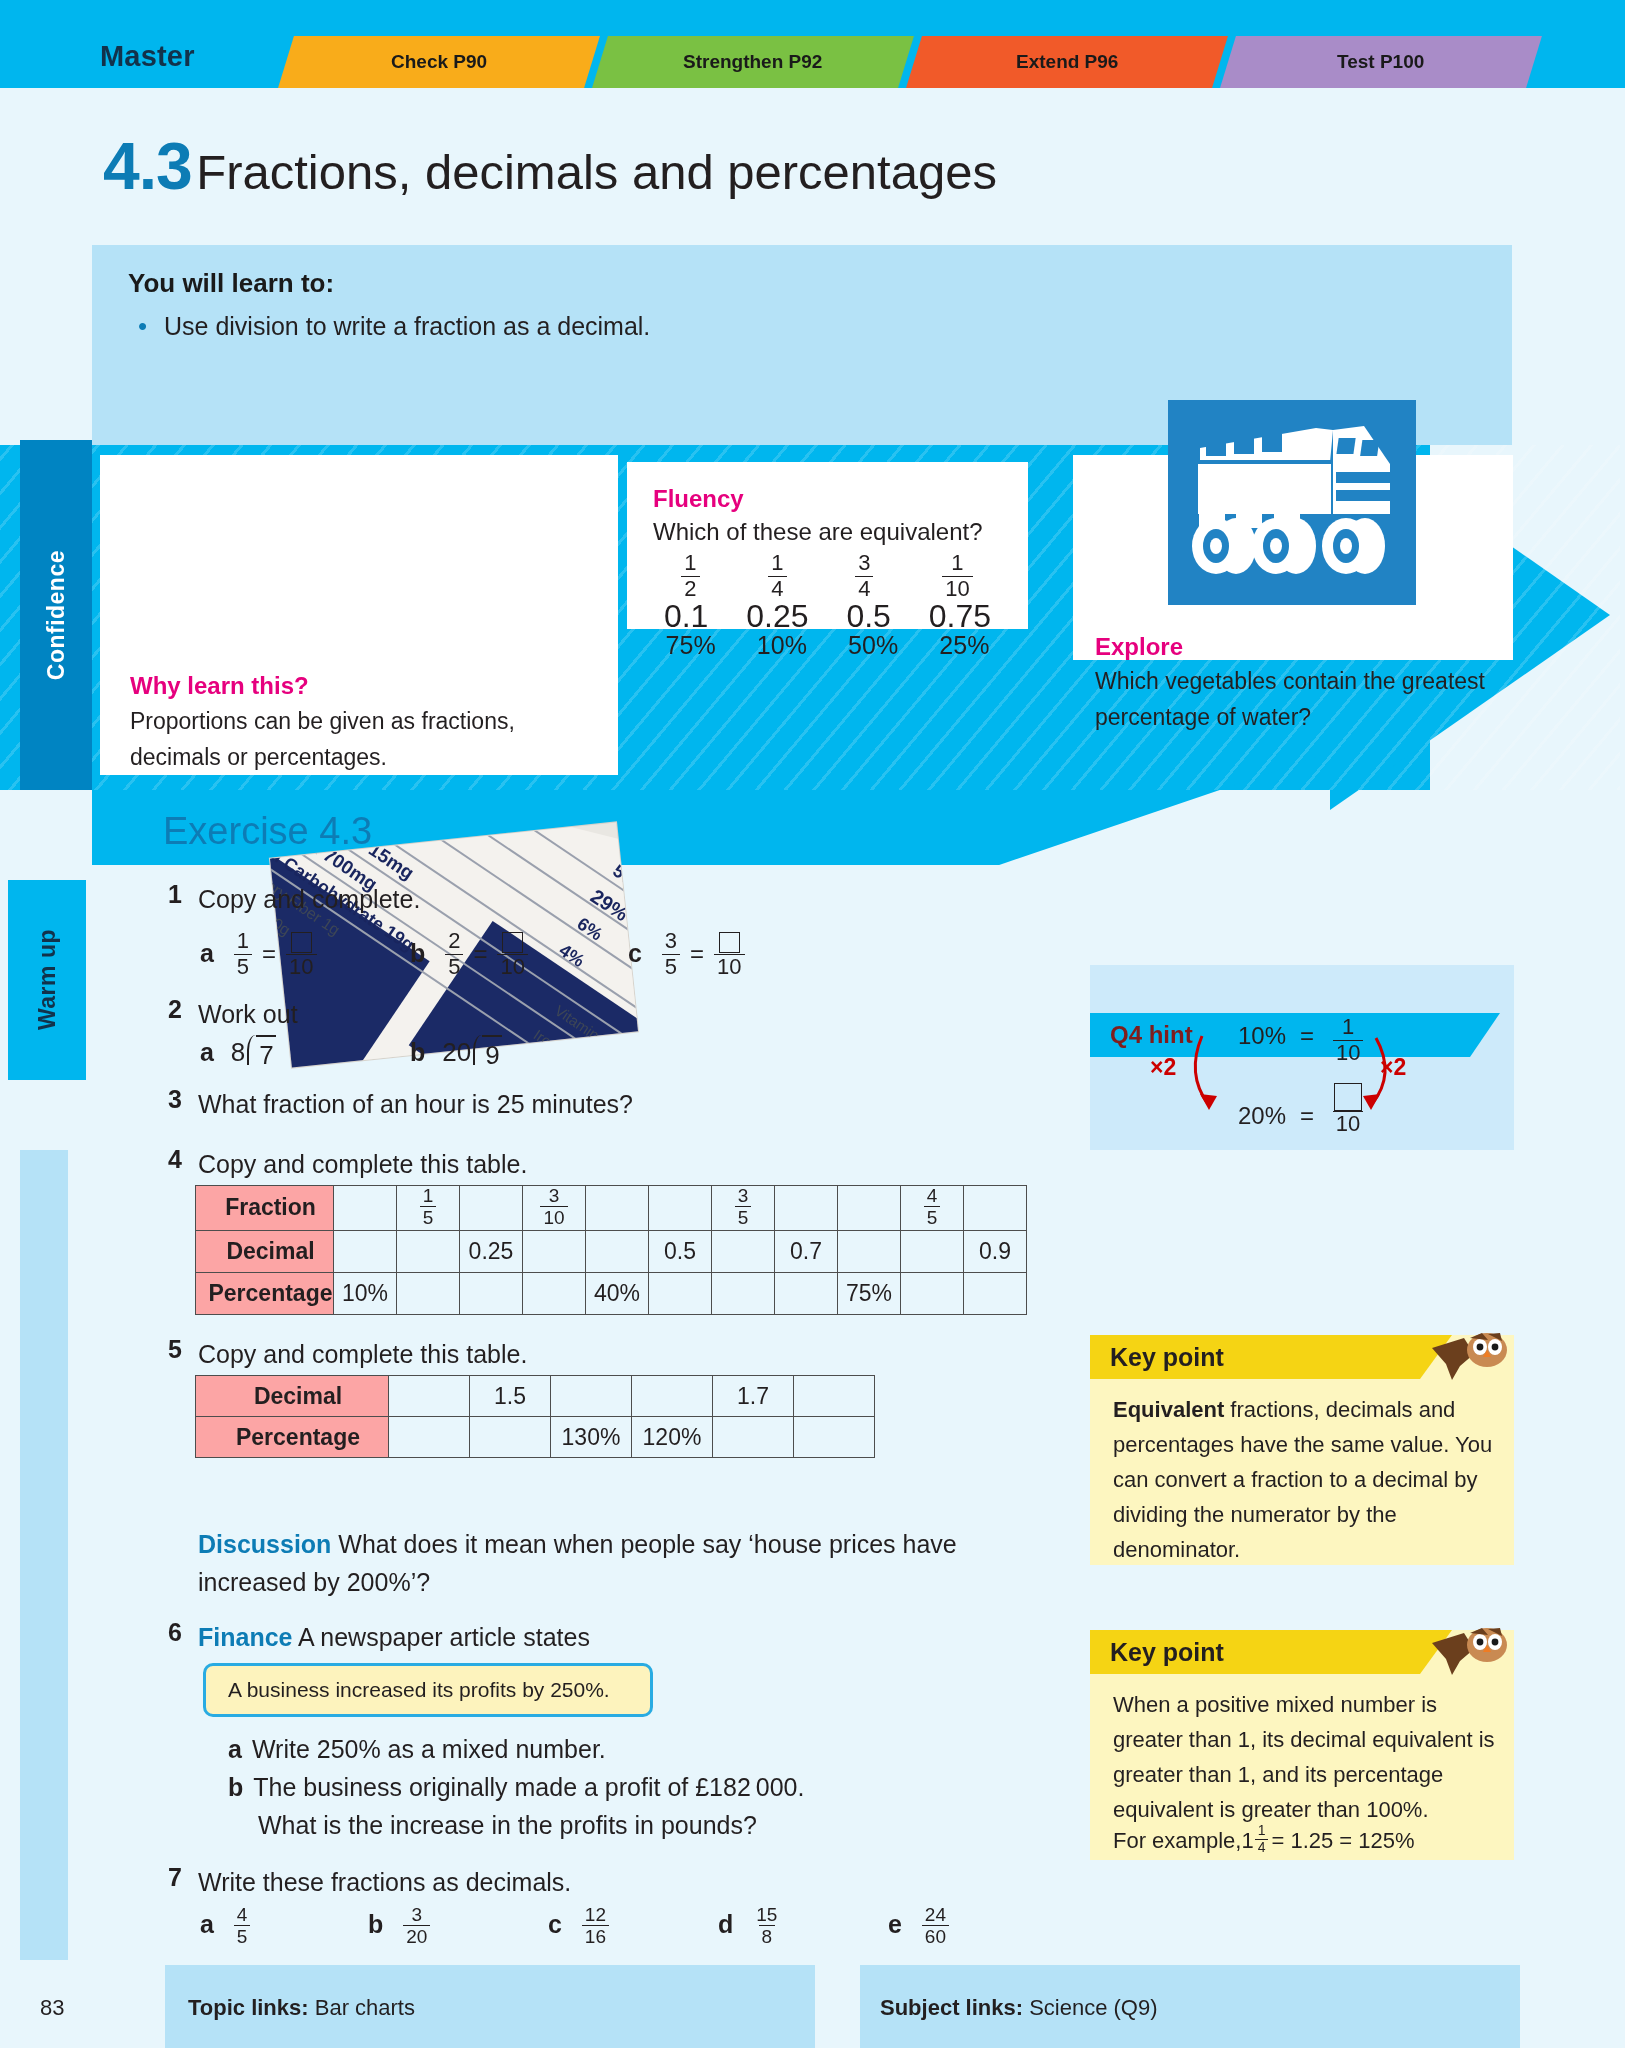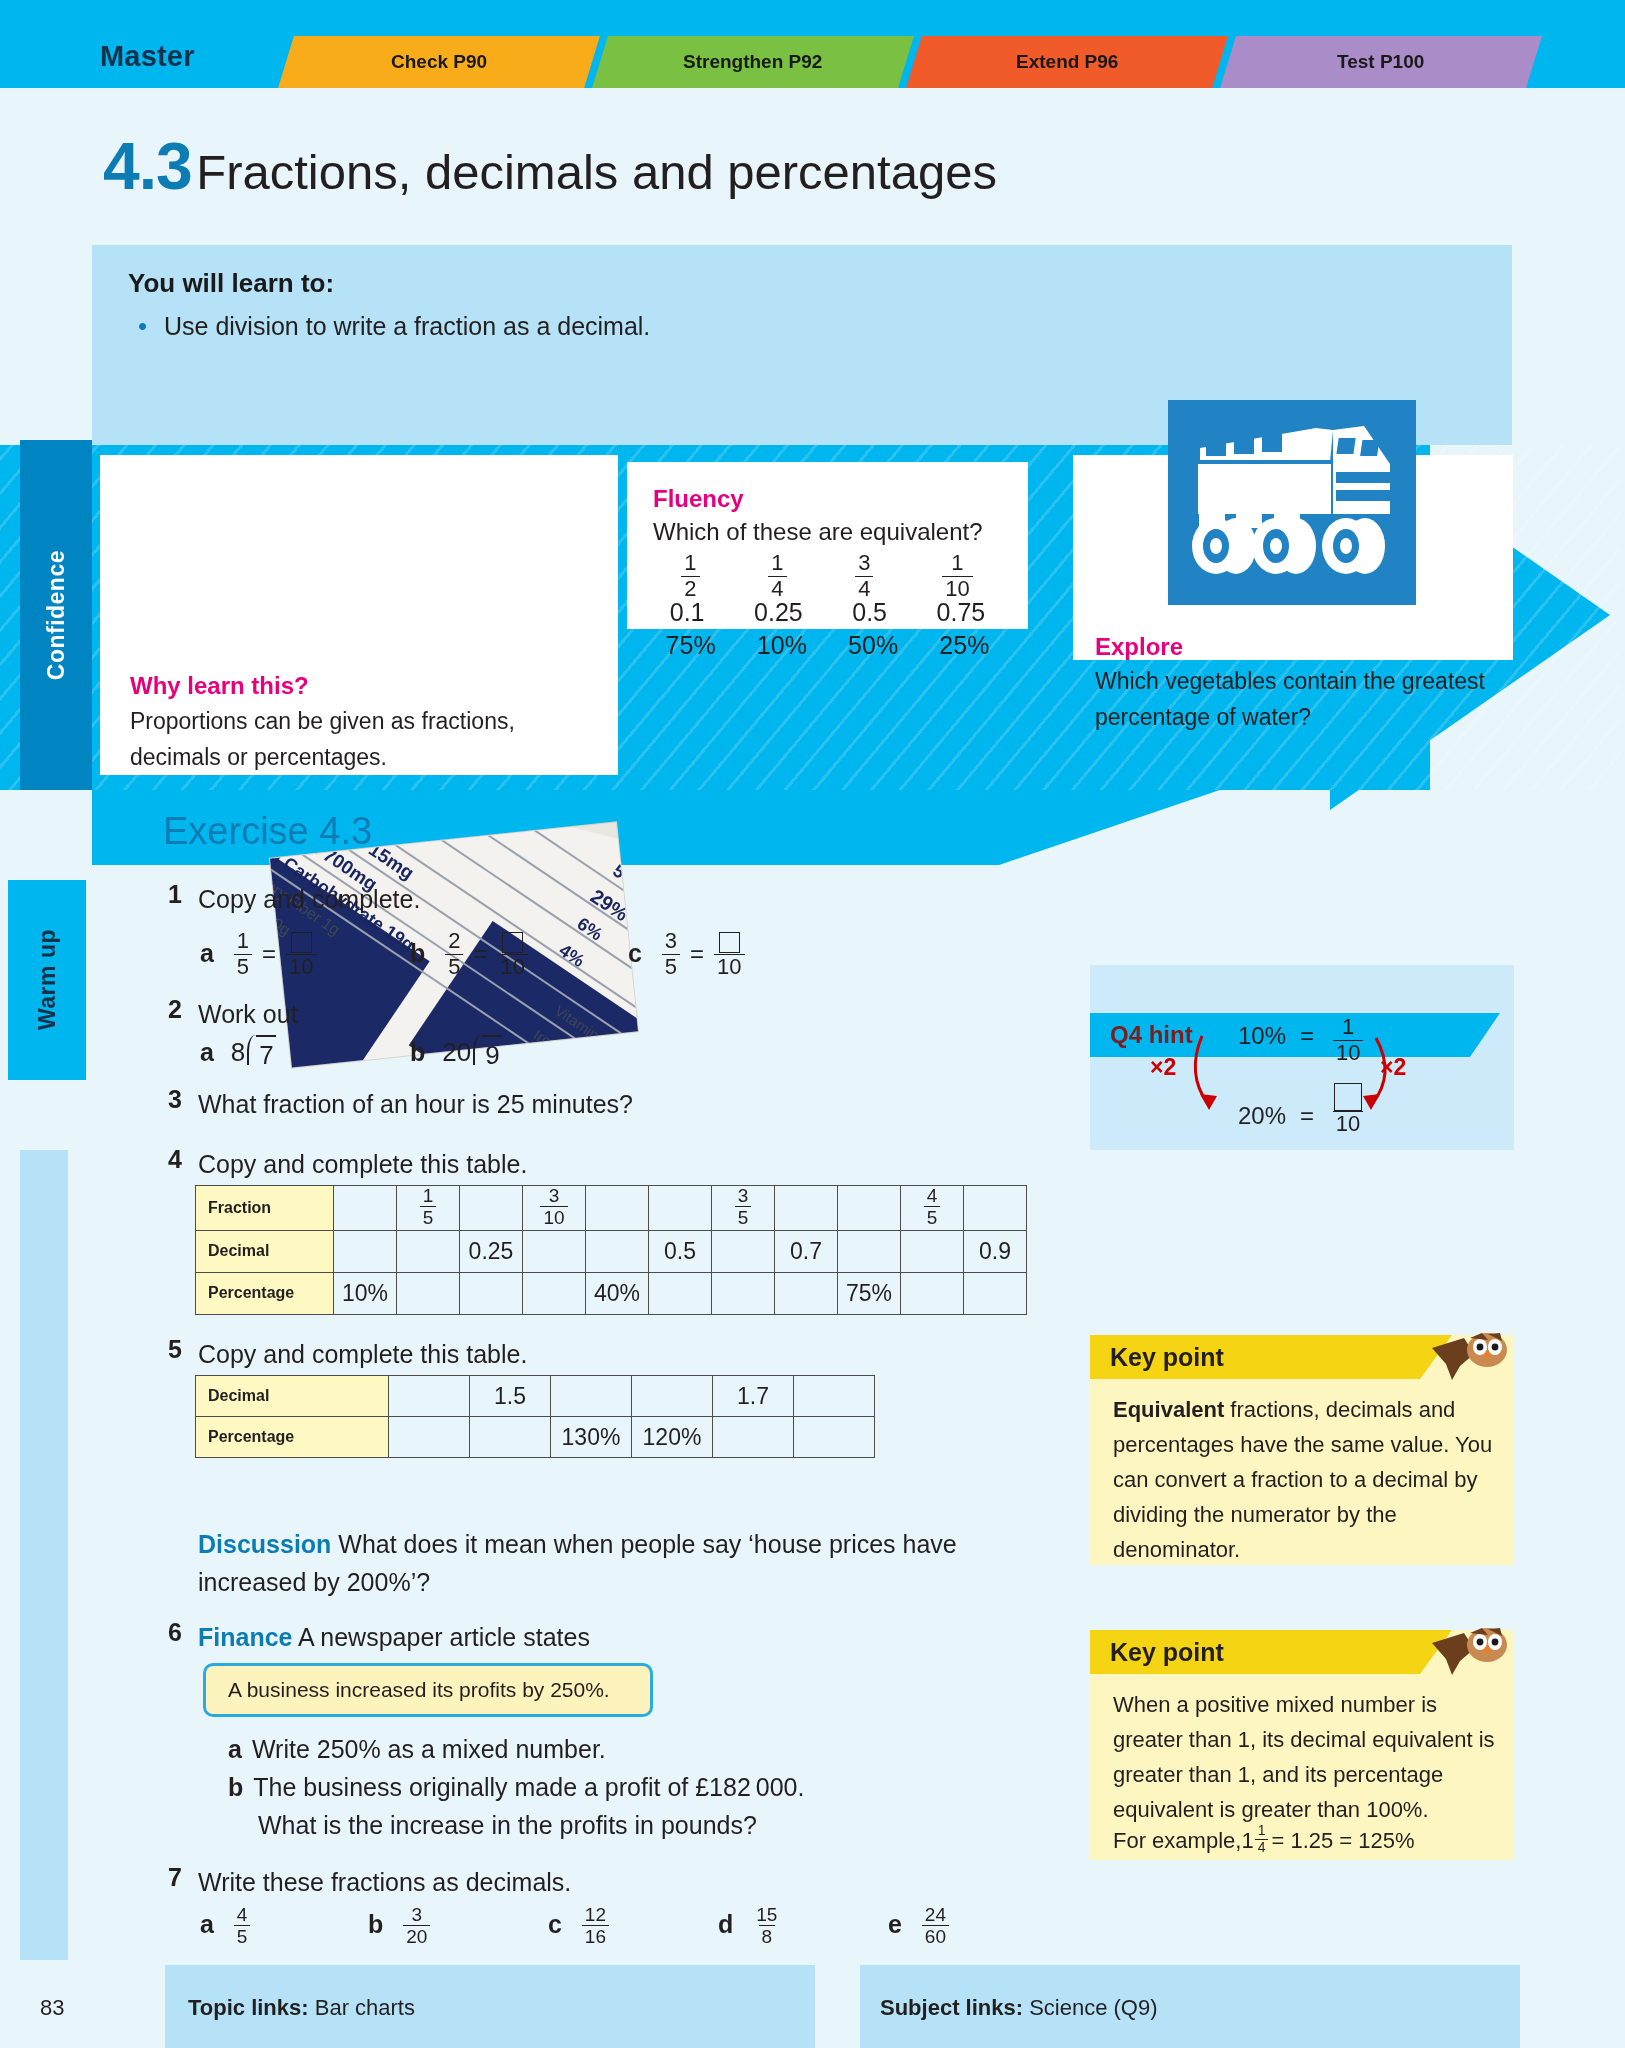--- a/index.html
+++ b/index.html
@@ -67,21 +67,21 @@
   .navy2{position:absolute;left:210px;top:150px;width:260px;height:150px;background:#1b2a66;transform:rotate(20deg);}
   .why-title{position:absolute;left:130px;top:672px;font-size:24px;font-weight:bold;color:#e6007e;}
   .why-text{position:absolute;left:130px;top:703px;width:400px;font-size:23px;line-height:36px;color:#231f20;}
 
   
   .fluency{position:absolute;left:627px;top:462px;width:401px;height:167px;background:#fff;}
   .fl-title{position:absolute;left:653px;top:485px;font-size:24px;font-weight:bold;color:#e6007e;}
   .fl-q{position:absolute;left:653px;top:518px;font-size:24px;color:#231f20;}
   .fl-row{position:absolute;display:flex;}
   .fl-fracs{left:647px;top:552px;width:360px;justify-content:space-around;align-items:flex-start;}
-  .fl-dec{left:645px;top:598px;width:365px;justify-content:space-around;font-size:25px;}
+  .fl-dec{left:645px;top:598px;width:365px;justify-content:space-around;font-size:32px;}
   .fl-pct{left:645px;top:631px;width:365px;justify-content:space-around;font-size:25px;}
 
   
   .panel-right{position:absolute;left:1073px;top:455px;width:440px;height:205px;background:#fff;}
   .bus-box{position:absolute;left:1168px;top:400px;width:248px;height:205px;background:#2183c4;}
   .exp-title{position:absolute;left:1095px;top:633px;font-size:24px;font-weight:bold;color:#e6007e;}
   .exp-text{position:absolute;left:1095px;top:663px;width:420px;font-size:23px;line-height:36px;color:#231f20;}
 
   
   .ex-title{position:absolute;left:163px;top:810px;font-size:38px;color:#0d7cb5;}
@@ -107,21 +107,21 @@
   .ldiv .brk{position:relative;padding-left:12px;padding-top:3px;}
   .ldiv .brk:before{content:"";position:absolute;left:0;top:2px;width:13px;height:30px;
      border-left:2px solid #231f20;border-top-left-radius:60% 50%;
      transform:skewX(0deg);border-top:0;}
   .ldiv .brk:after{content:"";position:absolute;left:9px;top:2px;right:-2px;height:2px;background:#231f20;}
 
   
   table.ft{position:absolute;border-collapse:collapse;}
   table.ft td,table.ft th{border:1.4px solid #4d4d4d;height:40px;text-align:center;
      font-size:23px;color:#231f20;font-weight:normal;padding:0;}
-  table.ft th{background:#fef9c3;font-weight:bold;text-align:left;padding-left:12px;font-size:16px;}
+  table.ft th{background:#fca5a5;font-weight:bold;text-align:center;padding-left:12px;font-size:23px;}
   .tbl4{left:195px;top:1185px;}
   .tbl4 th{width:125px;}
   .tbl4 td{width:62px;}
   .tbl4 tr{height:42px;}
   .tbl5{left:195px;top:1375px;}
   .tbl5 th{width:180px;}
   .tbl5 td{width:80px;}
 
   
   .hintbox{position:absolute;background:#cdeafa;}

